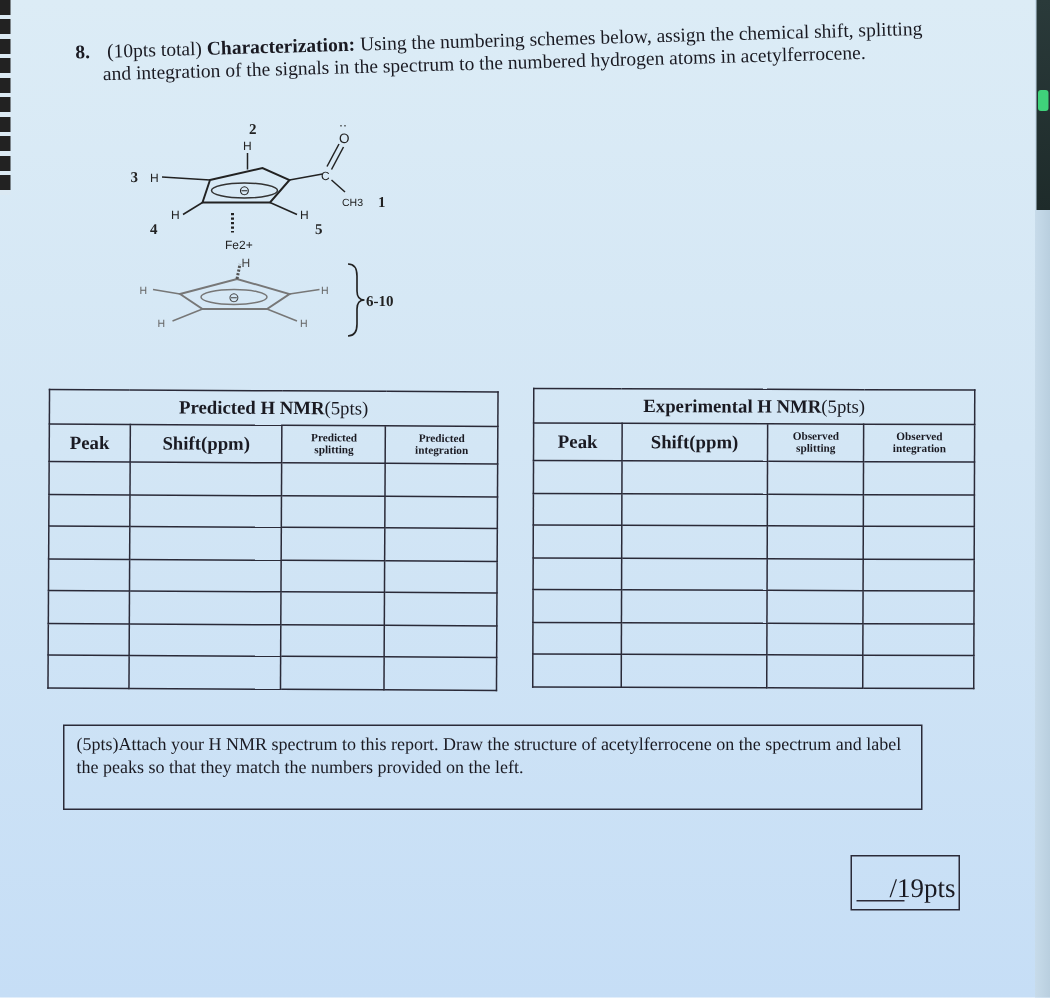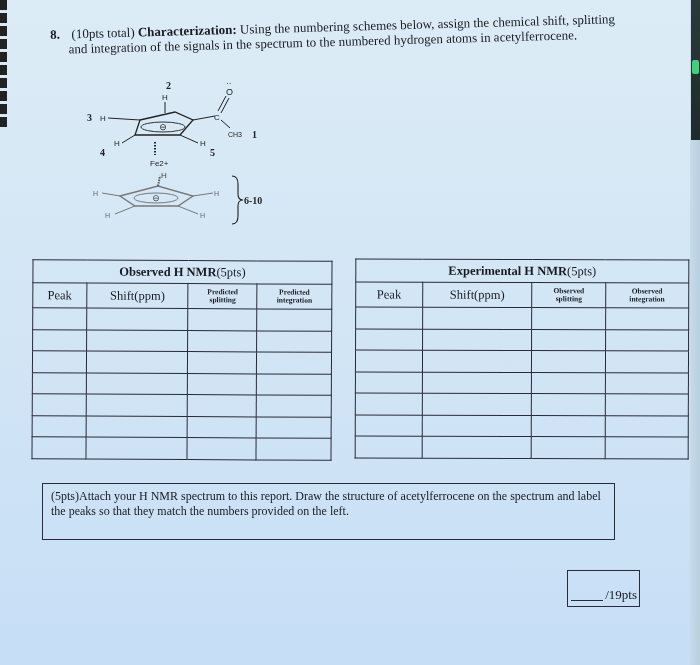--- a/index.html
+++ b/index.html
@@ -39,42 +39,42 @@
 
   table.nmr {
     position:absolute; border-collapse:collapse;
     background:transparent;
   }
   table.nmr td, table.nmr th {
     border:1.4px solid #2a2a38; padding:0; text-align:center;
   }
   table.nmr th.title { font-size:12.5px; font-weight:bold; height:22px; }
   table.nmr th.title span.pts { font-weight:normal;margin-top:46px; }
-  table.nmr th.h-big { font-size:12.5px; font-weight:normal; height:24px; }
+  table.nmr th.h-big { font-size:12.5px; font-weight:bold; height:24px; }
   table.nmr th.h-small { font-size:7.5px; line-height:8px; font-weight:bold; }
   table.nmr th.h-small .sub { font-weight:bold; display:block; }
   table.nmr td { height:20.5px; }
 
   #pred-table { left:32px; top:260px; width:300px; transform:rotate(0.3deg); }
-  #exp-table { left:355px; top:259px; width:334px; transform:rotate(0.2deg); }
+  #exp-table { left:355px; top:259px; width:295px; transform:rotate(0.2deg); }
 
   .attach-box {
     position:absolute; left:42px; top:483px; width:573px; height:57px;
     border:1.4px solid #2a2a38; font-size:12px; line-height:15px;
     padding:5px 8px; box-sizing:border-box;
   }
   .score-box {
     position:absolute; left:567px; top:570px; width:73px; height:37px;
     border:1.4px solid #2a2a38; box-sizing:border-box;
   }
   .score-box .blank {
     position:absolute; left:3px; bottom:5px; width:32px; border-bottom:1.2px solid #2a2a38;
   }
   .score-box .pts {
-    position:absolute; right:2px; bottom:3px; font-size:13px;
+    position:absolute; right:2px; bottom:3px; font-size:18px;
   }
 </style>
 </head>
 <body>
 
 <div class="binder"></div>
 <div class="right-edge"></div>
 <div class="right-device"></div>
 
 <div class="question">
@@ -139,21 +139,21 @@
 
     <path d="M172,96 Q178,96 178,104 L178,114 Q178,120 183,120 Q178,120 178,126 L178,136 Q178,144 172,144" fill="none" stroke="#222" stroke-width="1.1"></path>
     <text x="184" y="124" font-size="10" font-weight="bold" fill="#222" font-family="Liberation Serif, serif">6-10</text>
   </svg>
 </div>
 
 <table class="nmr" id="pred-table">
   <tbody>
       <tr>
     <th class="title" colspan="4">
-      <span>Observed H NMR</span><span class="pts">(5pts)</span>
+      <span>Predicted H NMR</span><span class="pts">(5pts)</span>
     </th>
   </tr>
   <tr>
     <th class="h-big" style="width:18%">Peak</th>
     <th class="h-big" style="width:34%">Shift(ppm)</th>
     <th class="h-small" style="width:23%">
       <span>Predicted</span>
       <span class="sub">splitting</span>
     </th>
     <th class="h-small" style="width:25%">

